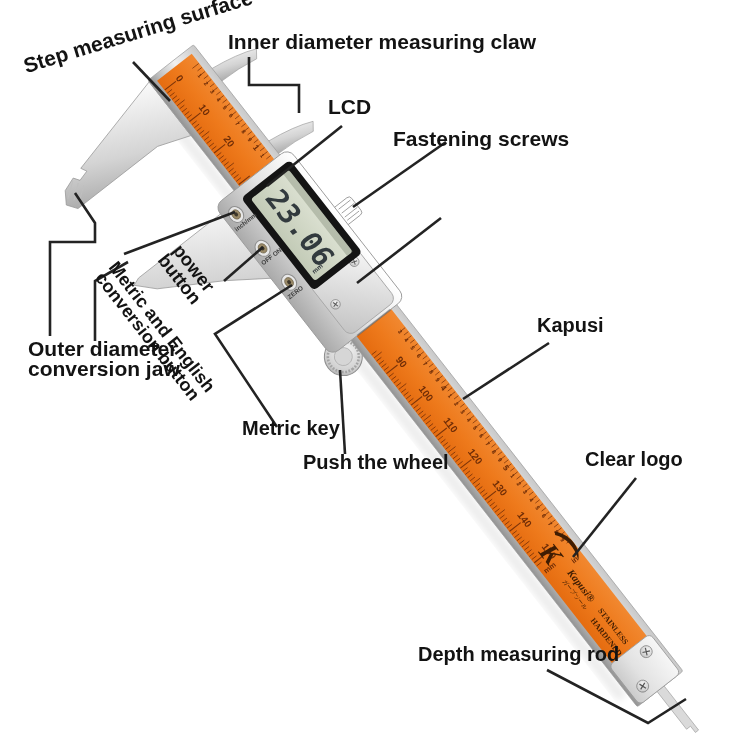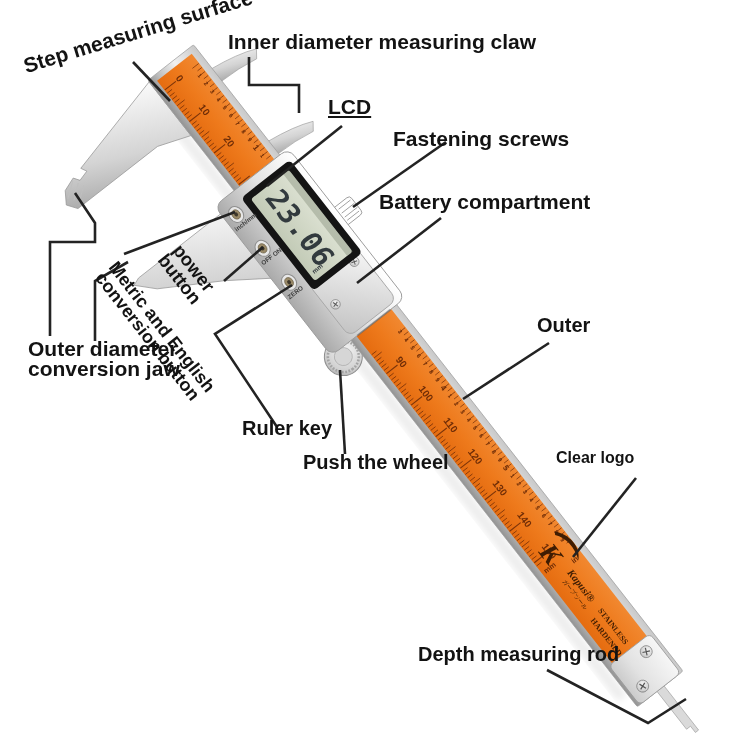--- a/index.html
+++ b/index.html
@@ -4,30 +4,30 @@
 <style>
   html,body{margin:0;padding:0;background:#fff;}
   .stage{position:relative;width:750px;height:750px;background:#ffffff;overflow:hidden;
          font-family:"Liberation Sans",sans-serif;}
   .stage svg{position:absolute;left:0;top:0;}
   .lbl{position:absolute;font-weight:bold;font-size:21px;color:#131313;line-height:0.95;
        white-space:nowrap;font-family:"Liberation Sans",sans-serif;}
   .lbl span{display:block;}
   #l-step{left:27px;top:56px;font-size:21px;transform:rotate(-17deg);transform-origin:0 100%;}
   #l-inner{left:228px;top:32px;}
-  #l-lcd{left:328px;top:97px;font-size:21px;text-decoration:underline;}
+  #l-lcd{left:328px;top:97px;font-size:21px;}
   #l-fasten{left:393px;top:129px;text-align:right;}
   #l-battery{left:379px;top:192px;}
   #l-power{left:183px;top:240px;transform:rotate(52deg);transform-origin:0 0;font-size:18.5px;text-align:center;}
   #l-metric{left:119px;top:259px;transform:rotate(52deg);transform-origin:0 0;font-size:18px;}
   #l-outer{left:28px;top:339px;}
   #l-clear{left:242px;top:419px;font-size:20px;}
   #l-push{left:303px;top:453px;font-size:20px;}
   #l-ruler{left:537px;top:316px;font-size:20px;}
-  #l-logo{left:556px;top:450px;font-size:16px;}
+  #l-logo{left:585px;top:450px;font-size:20px;}
   #l-depth{left:418px;top:645px;font-size:20px;}
   
   #ticks-mm line{stroke:#7b3309;}
   #ticks-in line{stroke:#7b3309;}
   #nums-mm text{font:bold 10px "Liberation Sans",sans-serif;fill:#6f2d07;text-anchor:middle;}
   #nums-in text{font:bold 5.8px "Liberation Sans",sans-serif;fill:#6f2d07;text-anchor:middle;}
   #nums-in text.maj{font-size:8.2px;}
   .unitlbl{font:bold 7.5px "Liberation Sans",sans-serif;fill:#6f2d07;}
   .logotxt{fill:#3f1d03;font-family:"Liberation Serif",serif;}
   .btnlbl{font:bold 6.3px "Liberation Sans",sans-serif;fill:#3d3d3d;}
@@ -418,32 +418,31 @@
     <path class="callout" d="M549,343 L463,399"></path>
     <path class="callout" d="M636,478 L573,557"></path>
     <path class="callout" d="M547,670 L648,723 L686,699"></path>
   </g>
 </svg>
 
 <div class="lbl" id="l-step">Step measuring surface</div>
 <div class="lbl" id="l-inner">Inner diameter measuring claw</div>
 <div class="lbl" id="l-lcd">LCD</div>
 <div class="lbl" id="l-fasten">Fastening screws</div>
-<div class="lbl" id="l-battery">Battery compartment</div>
 <div class="lbl" id="l-power">
   <span>power</span>
   <span>button</span>
 </div>
 <div class="lbl" id="l-metric">
   <span>Metric and English</span>
   <span>conversion button</span>
 </div>
 <div class="lbl" id="l-outer">
   <span>Outer diameter</span>
   <span>conversion jaw</span>
 </div>
-<div class="lbl" id="l-clear">Ruler key</div>
+<div class="lbl" id="l-clear">Metric key</div>
 <div class="lbl" id="l-push">Push the wheel</div>
-<div class="lbl" id="l-ruler">Outer</div>
+<div class="lbl" id="l-ruler">Kapusi</div>
 <div class="lbl" id="l-logo">Clear logo</div>
 <div class="lbl" id="l-depth">Depth measuring rod</div>
 
 </div>
 
 </body></html>

